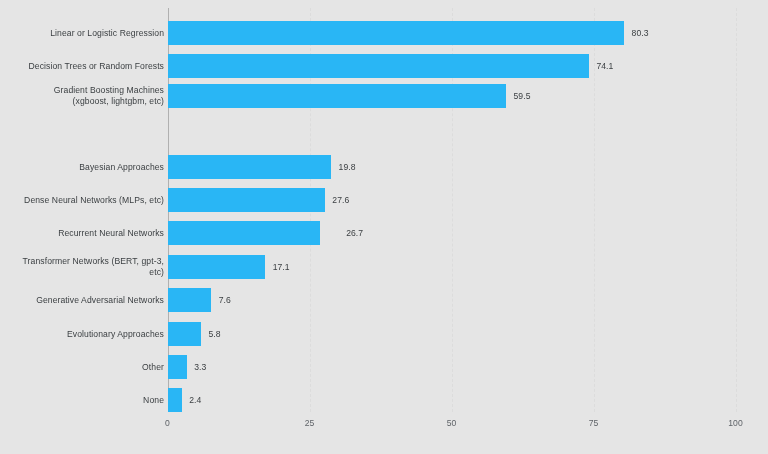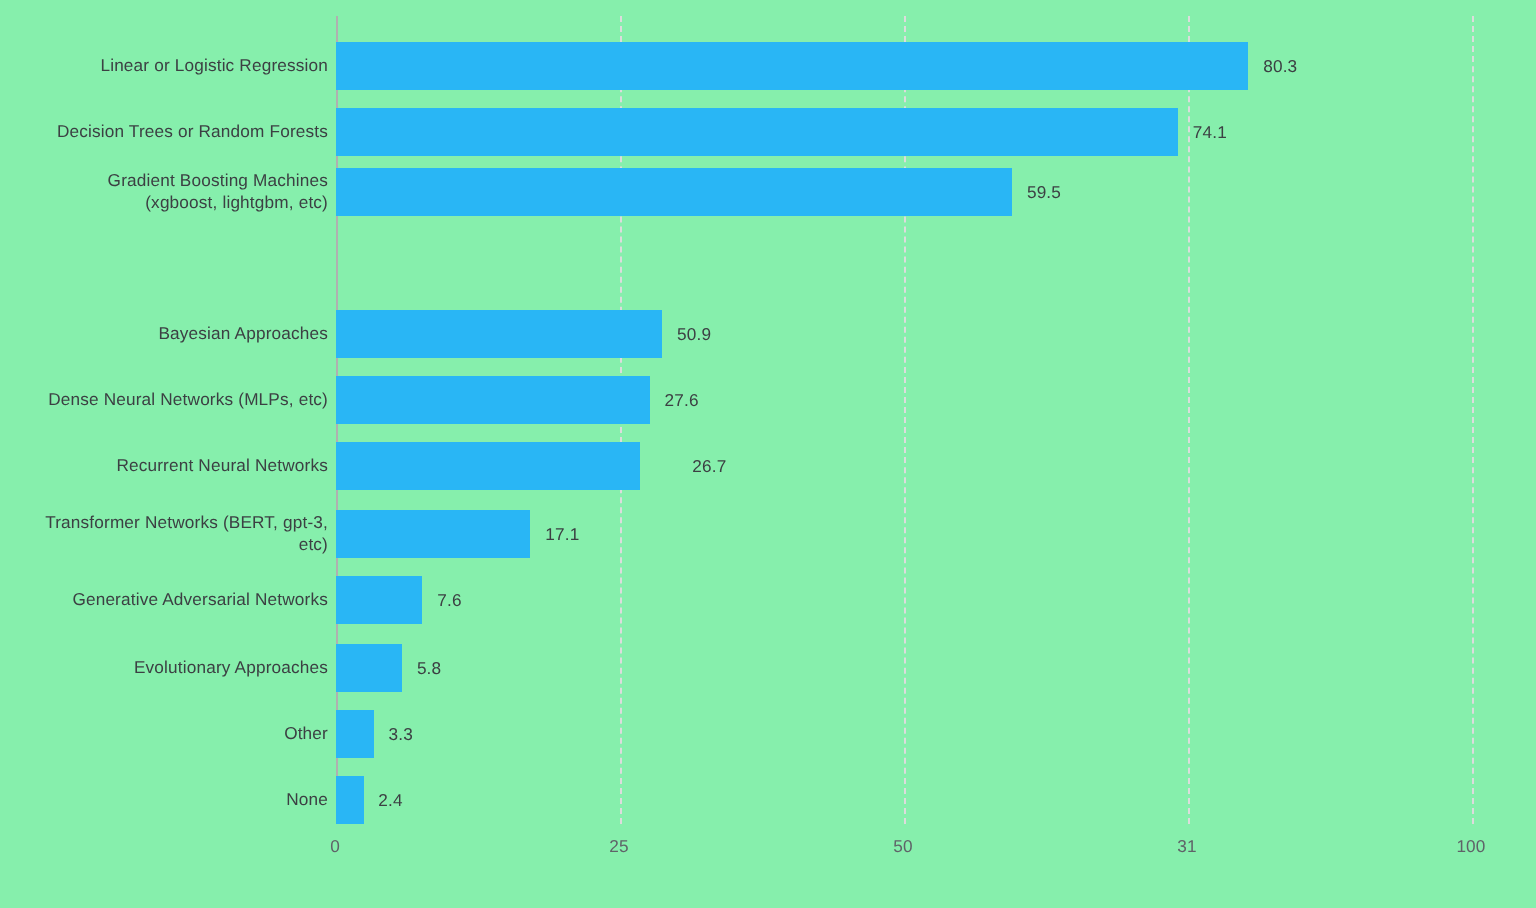--- a/index.html
+++ b/index.html
@@ -11,21 +11,21 @@
     width: 768px;
     height: 454px;
     font-family: "Liberation Sans", sans-serif;
     overflow: hidden;
   }
 
   #chart-root {
     position: relative;
     width: 768px;
     height: 454px;
-    background: #86efac;
+    background: #e5e5e5;
   }
 
   
 
   .plot-area {
     position: absolute;
     left: 167.5px;
     top: 8px;
     width: 568px;
     height: 404px;
@@ -131,21 +131,21 @@
       </div>
       <div class="row" style="top: 84px;">
         <div class="cat-label">Gradient Boosting Machines
 (xgboost, lightgbm, etc)</div>
         <div class="bar" style="width: 337.96px; background: rgb(41, 182, 245);"></div>
         <div class="val-label" style="left: 513.46px;">59.5</div>
       </div>
       <div class="row" style="top: 154.6px;">
         <div class="cat-label">Bayesian Approaches</div>
         <div class="bar" style="width: 163.016px; background: rgb(41, 182, 245);"></div>
-        <div class="val-label" style="left: 338.516px;">50.9</div>
+        <div class="val-label" style="left: 338.516px;">19.8</div>
       </div>
       <div class="row" style="top: 188px;">
         <div class="cat-label">Dense Neural Networks (MLPs, etc)</div>
         <div class="bar" style="width: 156.768px; background: rgb(41, 182, 245);"></div>
         <div class="val-label" style="left: 332.268px;">27.6</div>
       </div>
       <div class="row" style="top: 221.4px;">
         <div class="cat-label">Recurrent Neural Networks</div>
         <div class="bar" style="width: 151.656px; background: rgb(41, 182, 245);"></div>
         <div class="val-label" style="left: 327.156px; margin-left: 19px;">26.7</div>
@@ -175,17 +175,17 @@
         <div class="cat-label">None</div>
         <div class="bar" style="width: 13.632px; background: rgb(41, 182, 245);"></div>
         <div class="val-label" style="left: 189.132px;">2.4</div>
       </div>
     </div>
 
   <div class="xticks" id="xticks">
       <div class="xtick" style="left: 167.5px; color: rgb(95, 99, 104);">0</div>
       <div class="xtick" style="left: 309.5px; color: rgb(95, 99, 104);">25</div>
       <div class="xtick" style="left: 451.5px; color: rgb(95, 99, 104);">50</div>
-      <div class="xtick" style="left: 593.5px; color: rgb(95, 99, 104);">31</div>
+      <div class="xtick" style="left: 593.5px; color: rgb(95, 99, 104);">75</div>
       <div class="xtick" style="left: 735.5px; color: rgb(95, 99, 104);">100</div>
     </div>
 
 </div>
 
 </body></html>

